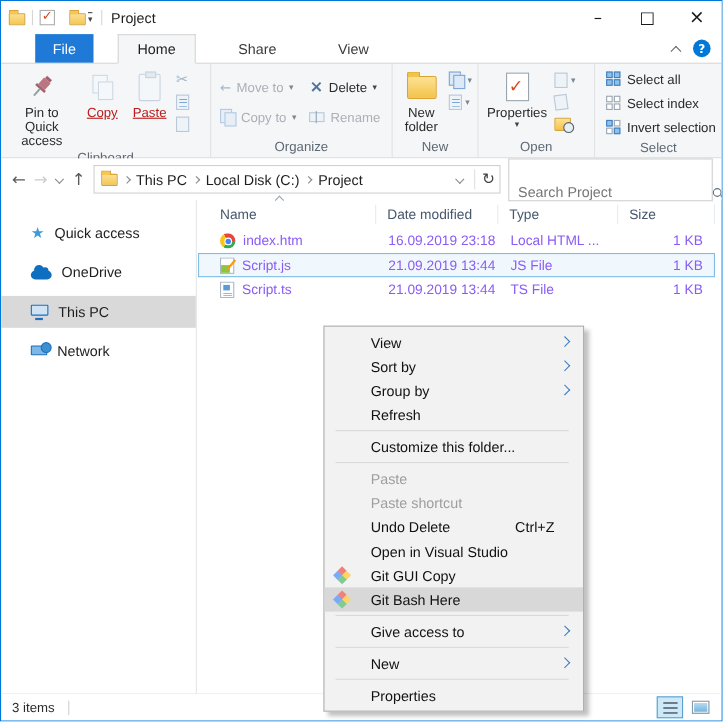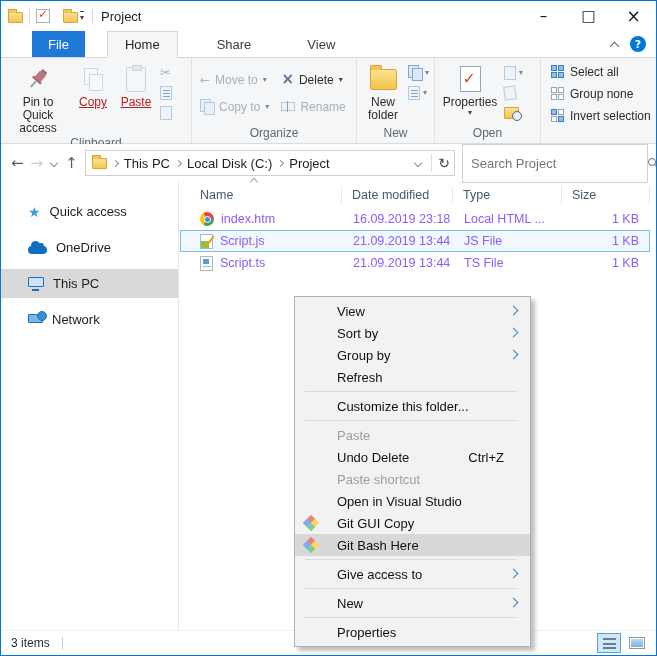--- a/index.html
+++ b/index.html
@@ -99,21 +99,21 @@
   .nav-chev{width:6px;height:6px;border-right:1.4px solid #8a8a8a;border-bottom:1.4px solid #8a8a8a;
     transform:rotate(45deg);margin:0 1px;}
   .crumbbox{flex:1;height:26px;border:1px solid #d0d0d0;display:flex;align-items:center;
     padding:0 4px 0 6px;gap:6px;background:#fff;}
   .crumb-chev{width:5px;height:5px;border-right:1.3px solid #8a8a8a;border-bottom:1.3px solid #8a8a8a;
     transform:rotate(-45deg);}
   .crumb{font-size:13px;color:#1e1e1e;white-space:nowrap;}
   .crumb-spacer{flex:1;}
   .crumb-divider{width:1px;height:18px;background:#e0e0e0;}
   .refresh-ic{font-size:14px;color:#444;}
-  .searchbox{width:186px;height:39px;border:1px solid #d0d0d0;display:flex;align-items:center;
+  .searchbox{width:186px;height:39px;border:1px solid #d0d0d0;display:flex;align-items:flex-end;
     padding:0 6px 0 8px;background:#fff;}
   .searchbox input{flex:1;border:none;outline:none;font:13px "Liberation Sans","DejaVu Sans",sans-serif;
     color:#1e1e1e;background:transparent;padding:0;}
   .searchbox input::placeholder{color:#767676;opacity:1;}
   .mag{position:relative;width:12px;height:12px;flex:0 0 auto;}
   .mag::before{content:"";position:absolute;left:1px;top:1px;width:6px;height:6px;border:1.6px solid #5f6f7f;border-radius:50%;}
   .mag::after{content:"";position:absolute;left:8px;top:8px;width:4px;height:1.7px;background:#5f6f7f;transform:rotate(45deg);}
 
   
   .main{flex:1;display:flex;min-height:0;}
@@ -350,32 +350,33 @@
             </span>
           <span>Select all</span>
         </div>
         <div class="srow" style="padding:0">
           <span class="selgrid none">
               <span></span>
               <span></span>
               <span></span>
               <span></span>
             </span>
-          <span>Group none</span>
+          <span>Select index</span>
         </div>
         <div class="srow" style="padding:0">
           <span class="selgrid inv">
               <span></span>
               <span></span>
               <span></span>
               <span></span>
             </span>
           <span>Invert selection</span>
         </div>
       </div>
+      <div class="glabel">Select</div>
     </div>
   </div>
 
   <div class="addressbar">
     <span class="nav-ic glyph">←</span>
     <span class="nav-ic dis glyph">→</span>
     <span class="nav-chev"></span>
     <span class="nav-ic glyph">↑</span>
     <div class="crumbbox">
       <span class="fold" style="margin-top:1px"></span>
@@ -495,26 +496,26 @@
       <span>Refresh</span>
     </div>
     <div class="msep"></div>
     <div class="mitem">
       <span>Customize this folder...</span>
     </div>
     <div class="msep"></div>
     <div class="mitem dis">
       <span>Paste</span>
     </div>
+    <div class="mitem dis">
+      <span>Paste shortcut</span>
+    </div>
     <div class="mitem">
       <span>Undo Delete</span>
       <span class="mshortcut">Ctrl+Z</span>
-    </div>
-    <div class="mitem dis">
-      <span>Paste shortcut</span>
     </div>
     <div class="mitem">
       <span>Open in Visual Studio</span>
     </div>
     <div class="mitem">
       <span class="git-ic">
           <span class="g-top"></span>
           <span class="g-left"></span>
           <span class="g-right"></span>
           <span class="g-bottom"></span>

